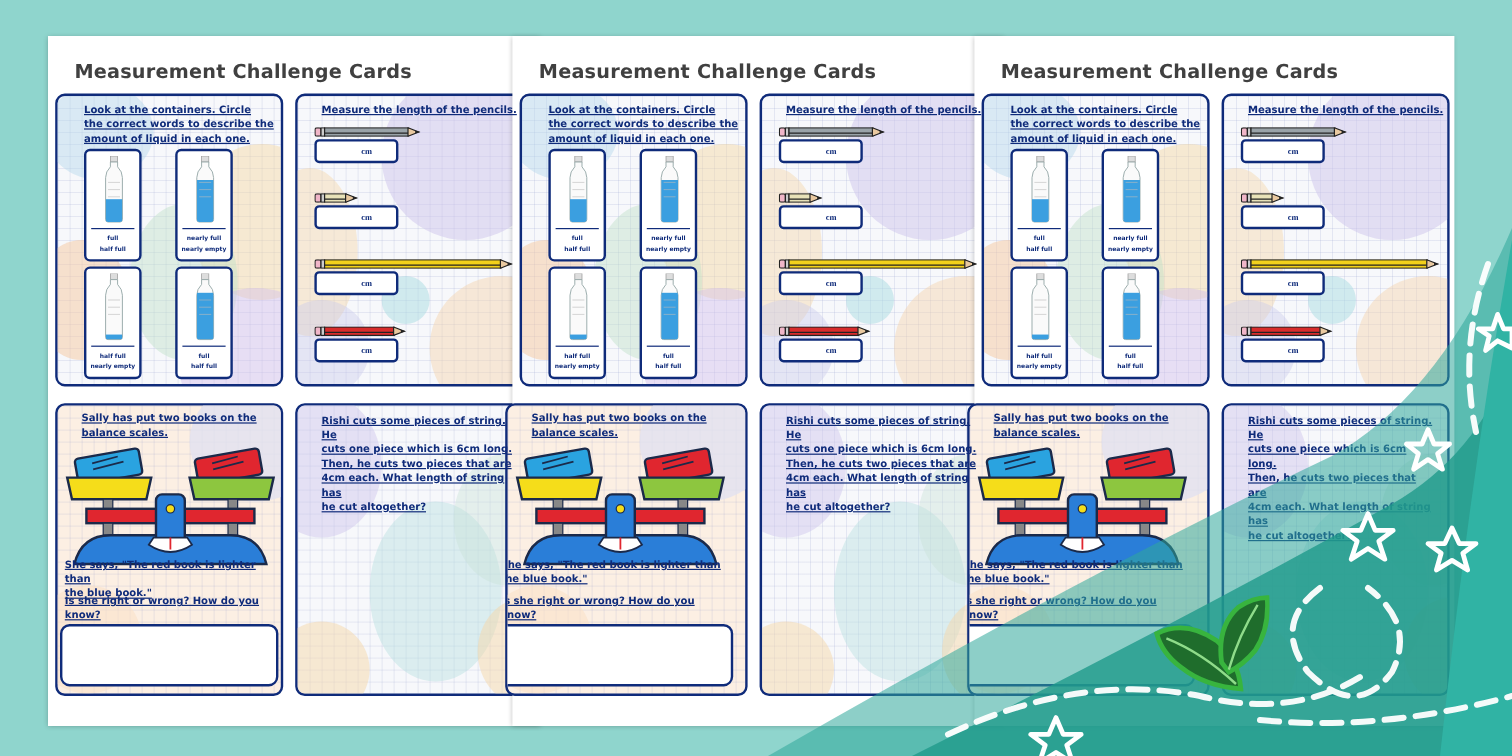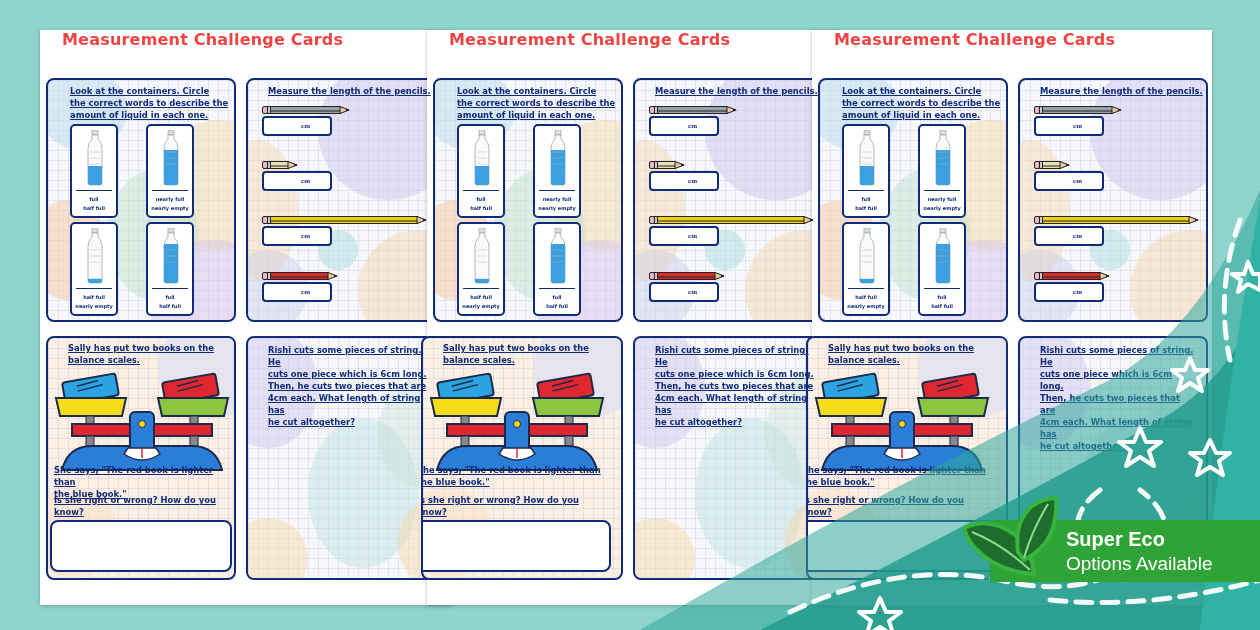--- a/index.html
+++ b/index.html
@@ -12,26 +12,26 @@
   .sheet {
     position: absolute;
     top: 30px;
     width: 410px;
     height: 575px;
     background: #ffffff;
     box-shadow: 0 1px 4px rgba(0,0,0,0.25);
   }
   .sheet-title {
     position: absolute;
-    top: 0;
+    top: 20px;
     left: 22px;
     font-family: "DejaVu Sans", sans-serif;
     font-size: 16px;
     font-weight: bold;
-    color: #ef4444;
+    color: #404040;
     letter-spacing: 0.2px;
   }
   .card {
     position: absolute;
     border: 2px solid #0f2b7a;
     border-radius: 8px;
     overflow: hidden;
     background-color: #f7f8fb;
     background-image:
       linear-gradient(rgba(140,150,200,0.18) 1px, transparent 1px),
@@ -768,17 +768,13 @@
     </g>
   </svg>
   <div class="leaf-icon">
     <svg width="100" height="84" viewBox="0 0 100 84">
       <path d="M 6 34 Q 30 22 56 40 Q 74 56 76 80 Q 46 78 26 62 Q 10 50 6 34 Z" fill="#1f6d2c" stroke="#38b43e" stroke-width="4"></path>
       <path d="M 14 38 Q 44 50 72 76" stroke="#8fdc8a" stroke-width="2" fill="none"></path>
       <path d="M 60 58 Q 56 28 74 12 Q 86 4 98 4 Q 100 30 88 48 Q 78 60 66 66 Z" fill="#1f6d2c" stroke="#38b43e" stroke-width="4"></path>
       <path d="M 90 10 Q 74 36 66 64" stroke="#8fdc8a" stroke-width="2" fill="none"></path>
     </svg>
   </div>
-  <div class="eco-badge">
-    <div class="eco-title">Super Eco</div>
-    <div class="eco-sub">Options Available</div>
-  </div>
 </div>
 
 </body></html>

